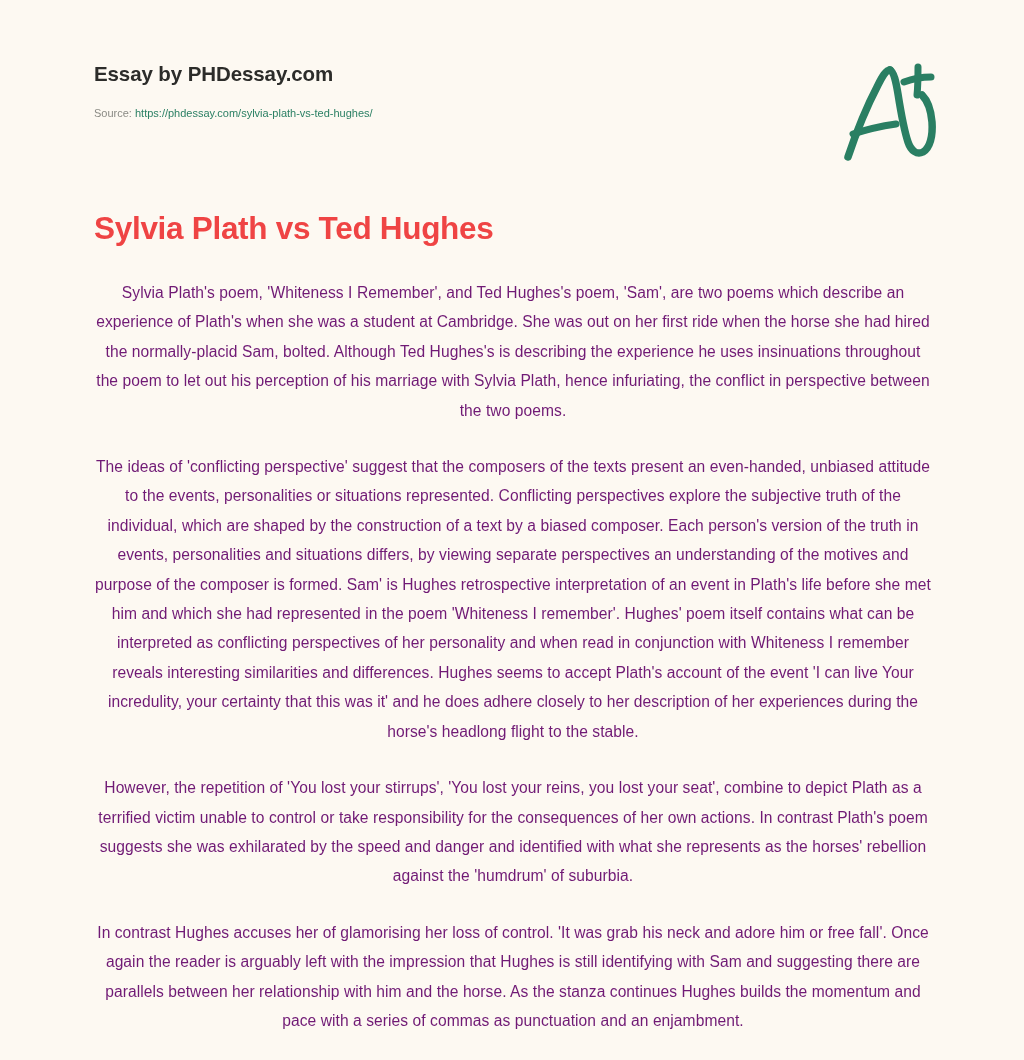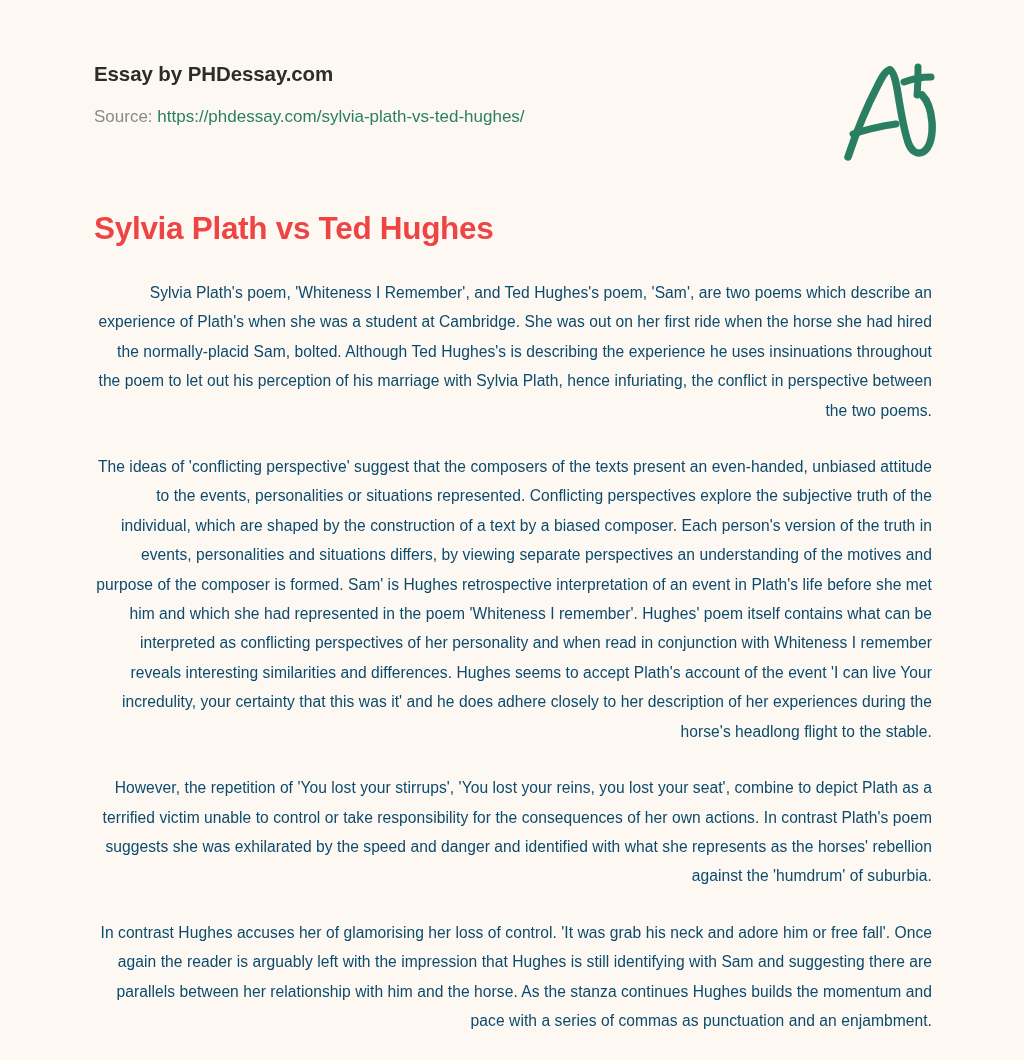--- a/index.html
+++ b/index.html
@@ -34,21 +34,21 @@
   .brand-line {
     font-size: 20.5px;
     font-weight: bold;
     letter-spacing: -0.1px;
     color: #2c2c2a;
     line-height: 1.2;
     margin: 0;
   }
   .source-line {
     margin-top: 19px;
-    font-size: 17px;
+    font-size: 11px;
     color: #8a8a84;
     line-height: 1.3;
     white-space: nowrap;
   }
   .source-label {
     color: #8a8a84;
   }
   .source-url {
     color: #2a7f63;
     text-decoration: none;
@@ -86,22 +86,22 @@
   .article {
     position: absolute;
     top: 278px;
     left: 94px;
     width: 838px;
   }
   .article p {
     margin: 0 0 27px 0;
     font-size: 15.6px;
     line-height: 29.4px;
-    color: #0c4a6e;
-    text-align: right;
+    color: #701a75;
+    text-align: center;
     letter-spacing: 0.06px;
   }
   .article p:last-child {
     margin-bottom: 17px;
   }
 </style>
 </head>
 <body>
 
 <div class="page">

